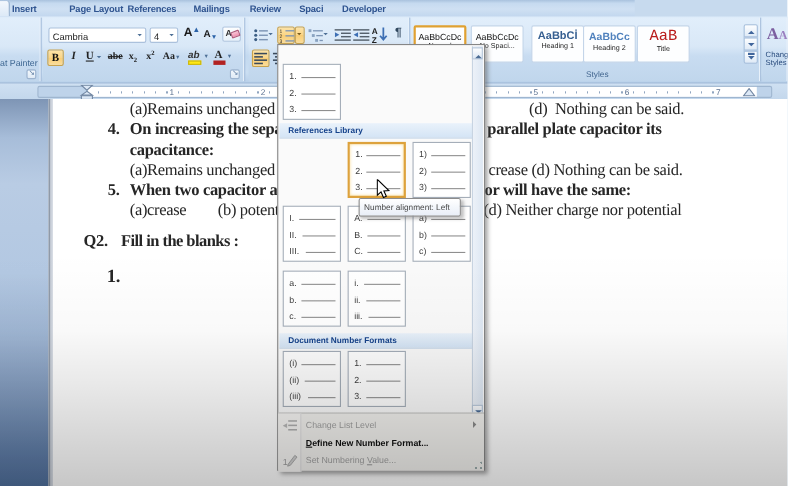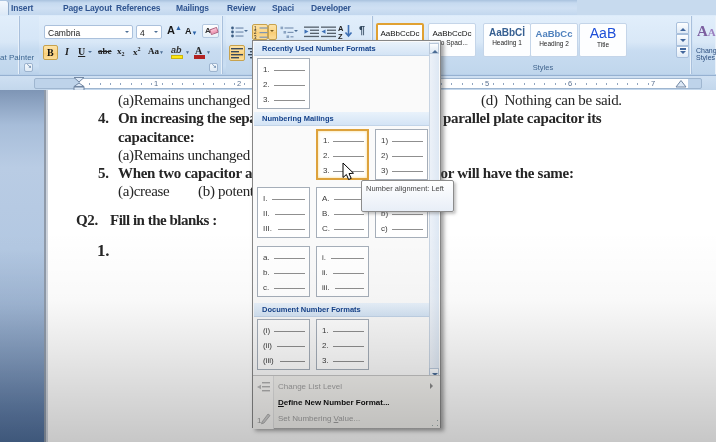--- a/index.html
+++ b/index.html
@@ -65,21 +65,21 @@
   <span class="tab" style="left:63px">Page Layout</span>
   <span class="tab" style="left:116px">References</span>
   <span class="tab" style="left:176px">Mailings</span>
   <span class="tab" style="left:227px">Review</span>
   <span class="tab" style="left:272px">Spaci</span>
   <span class="tab" style="left:311px">Developer</span>
 </div>
 
 <div class="abs" id="ribbon">
 
-  <div class="group" style="left:0;width:20px">
+  <div class="group" style="left:0;width:38px">
     <div style="position:absolute;left:0px;top:37px;font-size:8px;color:#3e6792;white-space:nowrap">at Painter</div>
     <div class="dlgl" style="left:24px;top:47px"></div>
   </div>
 
   <div class="group" style="left:39px;width:184px">
     <div class="combo" style="left:5px;top:9px;width:89px;height:14px">
           <span style="position:absolute;left:3px;top:2px">Cambria</span>
           <span class="arr"></span>
         </div>
     <div class="combo" style="left:97px;top:9px;width:26px;height:14px">
@@ -201,21 +201,21 @@
         </div>
     <div class="stylebox" style="left:109px">
           <span class="sample" style="font-size:10px;font-weight:bold;color:#365f91;margin-top:3px">AaBbCİ</span>
           <span class="sname">Heading 1</span>
         </div>
     <div class="stylebox" style="left:156px">
           <span class="sample" style="font-size:9.5px;font-weight:bold;color:#4f81bd;margin-top:4px">AaBbCc</span>
           <span class="sname">Heading 2</span>
         </div>
     <div class="stylebox" style="left:205px">
-          <span class="sample" style="font-size:14px;color:#1d4ed8;font-family:Liberation Sans, sans-serif;margin-top:1px">AaB</span>
+          <span class="sample" style="font-size:14px;color:#b91c1c;font-family:Liberation Mono, monospace;margin-top:1px">AaB</span>
           <span class="sname" style="margin-top:0">Title</span>
         </div>
 
     <div style="position:absolute;left:302px;top:6px;width:13px;height:12px;border:1px solid #a9c0dc;border-radius:2px 2px 0 0;background:linear-gradient(#fdfeff,#dfeaf6)">
           <span style="position:absolute;left:3px;top:2px;width:0;height:0;border:3px solid transparent;border-bottom-color:#41669c"></span>
         </div>
     <div style="position:absolute;left:302px;top:18px;width:13px;height:12px;border:1px solid #a9c0dc;background:linear-gradient(#fdfeff,#dfeaf6)">
           <span style="position:absolute;left:3px;top:4px;width:0;height:0;border:3px solid transparent;border-top-color:#41669c"></span>
         </div>
     <div style="position:absolute;left:302px;top:30px;width:13px;height:12px;border:1px solid #a9c0dc;border-radius:0 0 2px 2px;background:linear-gradient(#fdfeff,#dfeaf6)">
@@ -261,40 +261,41 @@
   <div class="abs" id="pageedge2"></div>
 </div>
 
 <div class="dt" style="left:118px;top:90.6px">(a)Remains unchanged</div>
 <div class="dt" style="left:481px;top:90.6px">(d)&nbsp; Nothing can be said.</div>
 <div class="dt dtb" style="left:98px;top:109.2px">4.</div>
 <div class="dt dtb" style="left:118px;top:109.2px">On increasing the separation</div>
 <div class="dt dtb" style="left:443px;top:109.2px">parallel plate capacitor its</div>
 <div class="dt dtb" style="left:118px;top:128px">capacitance:</div>
 <div class="dt" style="left:118px;top:146px">(a)Remains unchanged</div>
+<div class="dt" style="left:444px;top:146px">crease (d)&nbsp;Nothing can be said.</div>
 <div class="dt dtb" style="left:98px;top:164.4px">5.</div>
 <div class="dt dtb" style="left:118px;top:164.4px">When two capacitor are</div>
 <div class="dt dtb" style="left:440.5px;top:164.4px">or will have the same:</div>
 <div class="dt" style="left:118px;top:182.4px">(a)crease</div>
 <div class="dt" style="left:198px;top:182.4px">(b) potential</div>
+<div class="dt" style="left:439.5px;top:182.4px">(d)&nbsp;Neither charge nor potential</div>
 <div class="dt dtb" style="left:76px;top:211.3px">Q2.</div>
 <div class="dt dtb" style="left:110px;top:211.3px;letter-spacing:-0.5px">Fill in the blanks :</div>
 <div class="dt dtb" style="left:97px;top:241.5px;font-size:17px">1.</div>
 
 <div class="abs" id="panel" style="left:252px;top:40px;width:189px;height:388px;background:#fafafa;border:1px solid #868686;box-shadow:3px 3px 4px rgba(70,70,70,0.5);">
-  <div class="phead" style="top:1px">Recently Used Number Formats</div>
   <div class="nbox" style="left:4px;top:17px">
     <span class="nrow" style="top:5.5px">1.</span>
         <span class="nline" style="left:16px;top:10.5px;width:31px"></span>
     <span class="nrow" style="top:20.5px">2.</span>
         <span class="nline" style="left:16px;top:25.5px;width:31px"></span>
     <span class="nrow" style="top:35.5px">3.</span>
         <span class="nline" style="left:16px;top:40.5px;width:31px"></span>
   </div>
-  <div class="phead" style="top:71px">Numbering Mailings</div>
+  <div class="phead" style="top:71px">References Library</div>
   <div class="nbox sel" style="left:63px;top:88px">
     <span class="nrow" style="top:4.5px">1.</span>
         <span class="nline" style="left:15px;top:9.5px;width:31px"></span>
     <span class="nrow" style="top:19.5px">2.</span>
         <span class="nline" style="left:15px;top:24.5px;width:31px"></span>
     <span class="nrow" style="top:34.5px">3.</span>
         <span class="nline" style="left:15px;top:39.5px;width:31px"></span>
   </div>
   <div class="nbox" style="left:122px;top:88px">
     <span class="nrow" style="top:5.5px">1)</span>
@@ -386,21 +387,21 @@
           <path d="M5 10 L11 2 L13 3.5 L7 11 L4.5 11.8 Z" fill="#cfcfcf" stroke="#9a9a9a" stroke-width="0.7"></path>
         </svg>
     <span class="mitem" style="left:25px;top:38px;color:#a0a0a0">Set Numbering <u>V</u>alue...</span>
     <div style="position:absolute;right:1px;bottom:1px;width:8px;height:8px;background:
       radial-gradient(circle at 6.5px 1.5px,#9aa 0.9px,transparent 1px),
       radial-gradient(circle at 6.5px 6.5px,#9aa 0.9px,transparent 1px),
       radial-gradient(circle at 1.5px 6.5px,#9aa 0.9px,transparent 1px)"></div>
   </div>
 </div>
 
-<div class="abs" style="left:361px;top:180px;width:93px;height:32px;background:linear-gradient(#ffffff,#e8eef7);border:1px solid #8c8c8c;border-radius:2px;box-shadow:2px 2px 3px rgba(80,80,80,0.35);z-index:30">
+<div class="abs" style="left:326px;top:180px;width:93px;height:17px;background:linear-gradient(#ffffff,#e8eef7);border:1px solid #8c8c8c;border-radius:2px;box-shadow:2px 2px 3px rgba(80,80,80,0.35);z-index:30">
   <span style="position:absolute;left:4px;top:3px;font-size:7.5px;color:#484848;white-space:nowrap">Number alignment: Left</span>
 </div>
 
 <svg class="abs" style="left:342px;top:163px;z-index:31" width="13" height="19" viewBox="0 0 13 19">
       <path d="M1 0 L1 14.5 L4.4 11.5 L6.6 16.5 L9.2 15.4 L7 10.6 L11.5 10.2 Z" fill="#fff" stroke="#000" stroke-width="1"></path>
     </svg>
 
 <div class="abs" style="left:0;top:230px;width:716px;height:212px;z-index:40;pointer-events:none;background:linear-gradient(rgba(0,0,0,0) 0%, rgba(0,0,0,0.025) 33%, rgba(0,0,0,0.09) 57%, rgba(0,0,0,0.16) 80%, rgba(0,0,0,0.22) 100%)"></div>
 </div>
 

